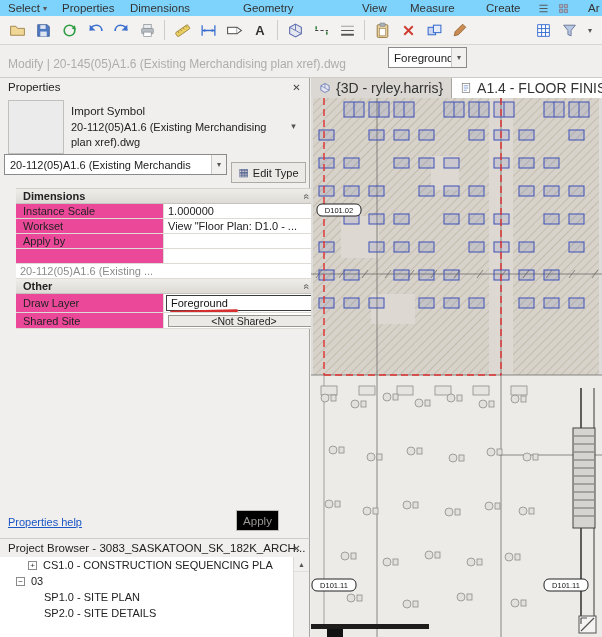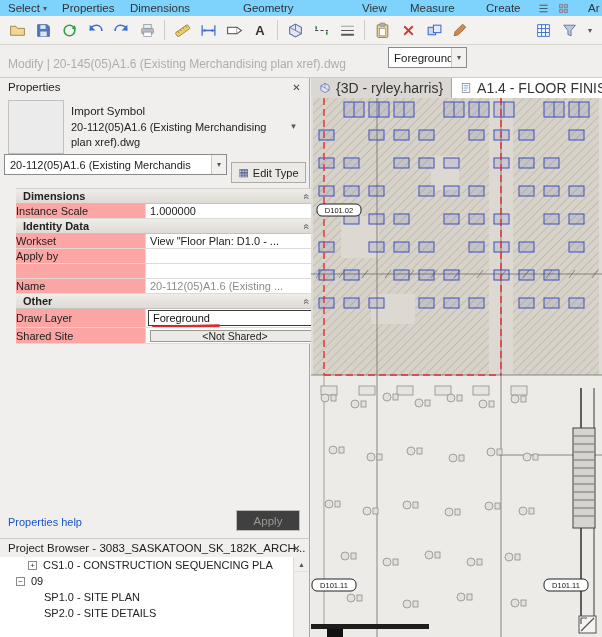--- a/index.html
+++ b/index.html
@@ -46,29 +46,29 @@
   #type-combo{position:absolute;left:4px;top:76px;width:223px;height:21px}
   #edit-type{position:absolute;left:231px;top:84px;width:75px;height:21px;background:#eceae7;border:1px solid #aeaba6;display:flex;align-items:center;justify-content:center;gap:4px;font-size:11px;color:#222}
   #edit-type .et-icon{font-size:11px;color:#4a5a8a}
 
   .pgrid{position:absolute;left:16px;top:110px;width:308px;border-top:1px solid #d4d1cd}
   .psec{position:relative;height:15px;background:linear-gradient(#efede9,#dedbd6);border-bottom:1px solid #c6c3bf;display:flex;align-items:center;padding:0 7px;font-weight:bold;font-size:11px;color:#222}
   .sec-chev{position:absolute;right:14px;top:2px;transform:rotate(90deg);font-size:10px;color:#555;font-weight:normal}
   .prow{display:flex;height:15px;border-bottom:1px solid #dedbd7;font-size:11px}
   .prow.tall{height:16px}
   .prow.taller{height:19px}
-  .plabel{width:130px;display:flex;align-items:center;color:#222;border-right:1px solid #dedbd7;background:#fca5a5;overflow:hidden;white-space:nowrap}
+  .plabel{width:148px;padding-left:7px;display:flex;align-items:center;color:#222;border-right:1px solid #dedbd7;background:#ec4899;overflow:hidden;white-space:nowrap}
   .pvalue{flex:1;background:#fff;display:flex;align-items:center;padding:0 4px;color:#222;overflow:hidden;white-space:nowrap}
   .pvalue.gray{color:#8c8c8c}
   .ns-btn{width:100%;height:12px;background:#eceae6;border:1px solid #9a978f;font-size:10.5px;display:flex;align-items:center;justify-content:center;color:#222}
   .dl-wrap{flex:1;position:relative;background:#fff;display:flex;align-items:center}
   .dl-input{position:relative;width:100%;height:16px;border:1px solid #3c3c3c;background:#fff;display:flex;align-items:center;padding:0 4px;font-size:11px;color:#111}
   .red-underline{position:absolute;left:3px;bottom:-3px;width:68px;height:3px;background:var(--annot-red);transform:rotate(-1.5deg);border-radius:2px}
-  .help-link{position:absolute;left:8px;top:438px;font-size:11px;color:#1a56c4;}
-  .apply-btn{position:absolute;left:236px;top:432px;width:64px;height:21px;background:#404040;border:1px solid #bcb9b4;color:#9b9894;font-size:11.5px;display:flex;align-items:center;justify-content:center}
+  .help-link{position:absolute;left:8px;top:438px;font-size:11px;color:#1a56c4;text-decoration:underline}
+  .apply-btn{position:absolute;left:236px;top:432px;width:43px;height:21px;background:#000000;border:1px solid #bcb9b4;color:#9b9894;font-size:11.5px;display:flex;align-items:center;justify-content:center}
 
   
   #pbrowser{position:absolute;left:0;top:538px;width:310px;height:99px;background:#f0efed;border-right:1px solid #a8a5a1;border-top:1px solid #cfccc8}
   .tree{position:absolute;left:0;top:18px;width:294px;height:81px;background:#fff;overflow:hidden}
   .tree-row{height:16px;display:flex;align-items:center;font-size:11px;color:#222;white-space:nowrap}
   .expander{width:9px;height:9px;border:1px solid #8a8a8a;background:#fff;font-size:8px;line-height:7px;display:flex;align-items:center;justify-content:center;margin-right:6px;flex:none;color:#333}
   .tree-scroll{position:absolute;right:0;top:18px;width:16px;height:81px;background:#f0efed;border-left:1px solid #dcdad6}
   .scroll-up{height:15px;display:flex;align-items:center;justify-content:center;font-size:7px;color:#555;border-bottom:1px solid #e2e0dc}
 
   
@@ -259,38 +259,33 @@
 
     <div class="pgrid">
       <div class="psec">
         <span>Dimensions</span>
         <span class="sec-chev">«</span>
       </div>
       <div class="prow">
         <div class="plabel">Instance Scale</div>
         <div class="pvalue">1.000000</div>
       </div>
-      <div class="psec">
-        <span>Identity Data</span>
-        <span class="sec-chev">«</span>
-      </div>
       <div class="prow">
         <div class="plabel">Workset</div>
         <div class="pvalue">View "Floor Plan: D1.0 - ...</div>
       </div>
       <div class="prow">
         <div class="plabel">Apply by</div>
         <div class="pvalue"></div>
       </div>
       <div class="prow">
         <div class="plabel"></div>
         <div class="pvalue"></div>
       </div>
       <div class="prow">
-        <div class="plabel">Name</div>
         <div class="pvalue gray">20-112(05)A1.6 (Existing ...</div>
       </div>
       <div class="psec">
         <span>Other</span>
         <span class="sec-chev">«</span>
       </div>
       <div class="prow taller">
         <div class="plabel">Draw Layer</div>
         <div class="pvalue" style="padding:1px 2px">
           <div class="dl-wrap">
@@ -316,21 +311,21 @@
   <div id="pbrowser">
     <div class="panel-header">Project Browser - 3083_SASKATOON_SK_182K_ARCH...</div>
     <span class="panel-close">✕</span>
     <div class="tree">
       <div class="tree-row" style="padding-left:28px">
         <span class="expander">+</span>
         <span>CS1.0 - CONSTRUCTION SEQUENCING PLA</span>
       </div>
       <div class="tree-row" style="padding-left:16px">
         <span class="expander">−</span>
-        <span>09</span>
+        <span>03</span>
       </div>
       <div class="tree-row" style="padding-left:44px">
         <span>SP1.0 - SITE PLAN</span>
       </div>
       <div class="tree-row" style="padding-left:44px">
         <span>SP2.0 - SITE DETAILS</span>
       </div>
     </div>
     <div class="tree-scroll">
       <div class="scroll-up">▲</div>

